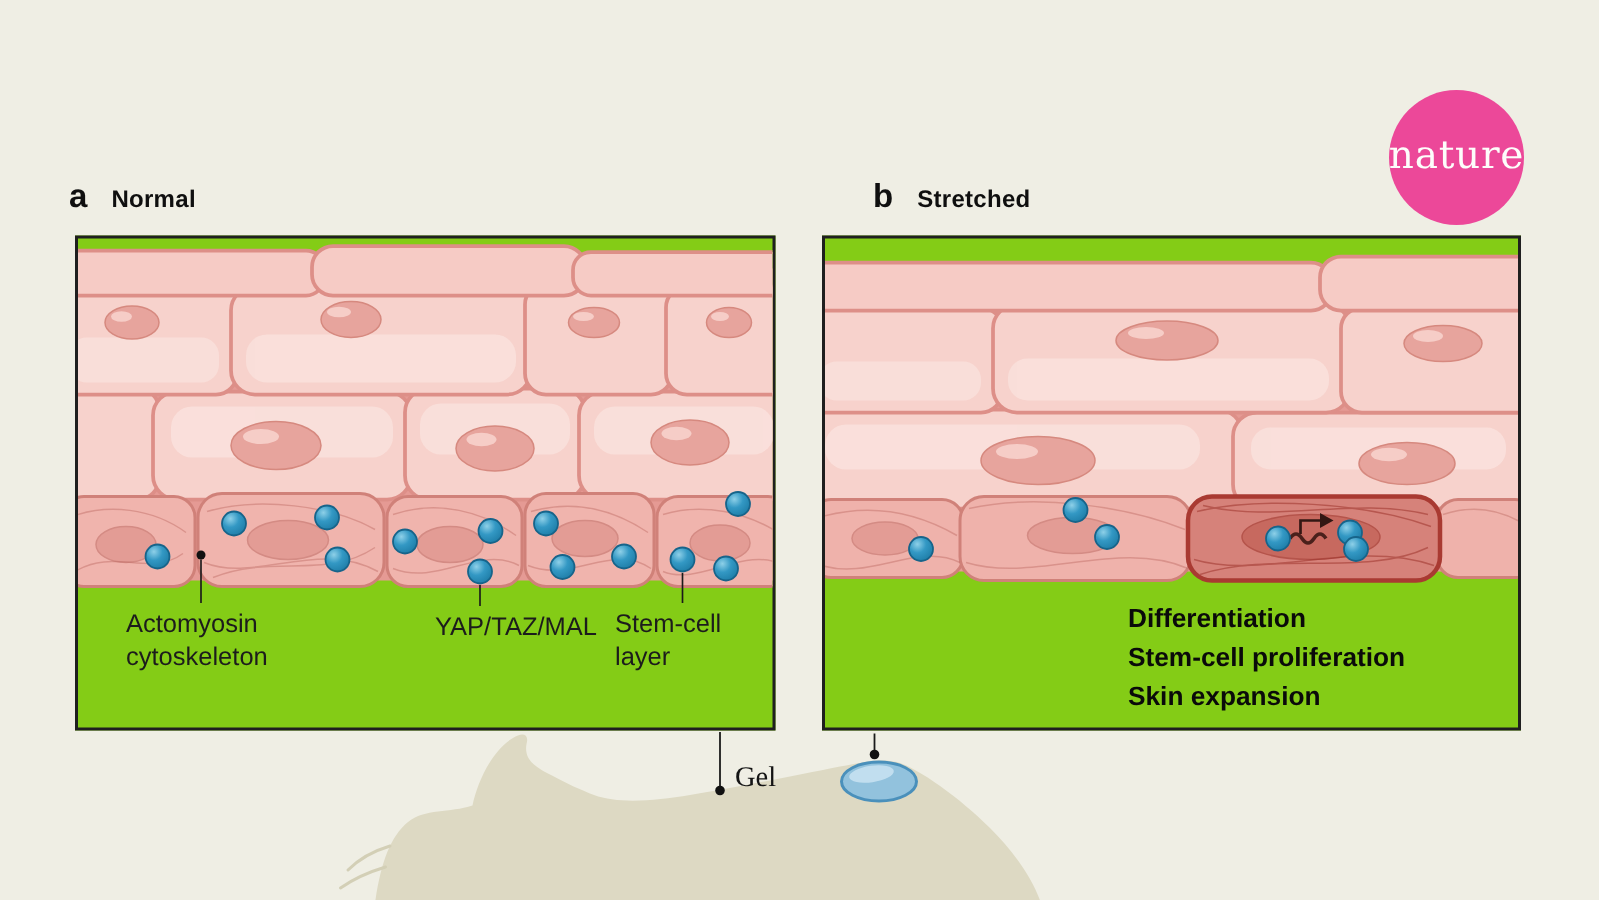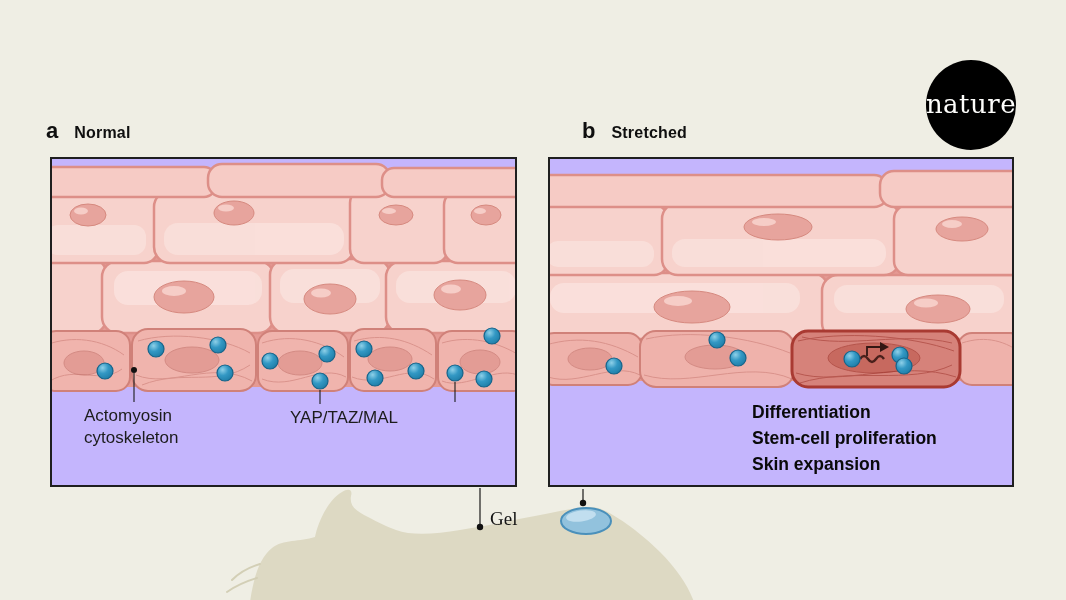--- a/index.html
+++ b/index.html
@@ -1,37 +1,37 @@
 <!DOCTYPE html>
 <html><head>
 <meta charset="utf-8">
 <style>
   html,body{margin:0;padding:0;background:#efeee4;}
   .canvas{position:relative;width:1066px;height:600px;background:#efeee4;
           font-family:"Liberation Sans",sans-serif;overflow:hidden;}
   .layer{position:absolute;left:0;top:0;}
-  .panel{position:absolute;width:467px;height:330px;background:#c4b5fd;
+  .panel{position:absolute;width:467px;height:330px;background:#84cc16;
          border:2px solid #1f1f1f;box-sizing:border-box;}
   #panelA{left:50px;top:157px;}
   #panelB{left:548px;top:157px;width:466px;}
   .panel svg{position:absolute;left:0;top:0;}
   .hdr{position:absolute;font-weight:bold;color:#0f0f0f;white-space:nowrap;}
   .hdr .tag{font-size:22px;}
   .hdr .ttl{font-size:16px;margin-left:16px;letter-spacing:.2px;}
   #hdrA{left:46px;top:118px;}
   #hdrB{left:546px;top:118px;margin-left:36px;}
   .lbl{position:absolute;font-size:17px;line-height:1.32;color:#1c1c1c;}
   #lblActo{left:32px;top:246px;}
   #lblYap{left:176px;top:248px;width:170px;text-align:right;}
   #lblStem{left:358px;top:246px;}
   .outcomes{position:absolute;left:202px;top:240px;font-weight:bold;
             font-size:17.5px;line-height:26px;color:#0a0a0a;white-space:nowrap;}
   #gelLbl{position:absolute;left:490px;top:508px;font-size:19px;color:#141414;font-family:Liberation Serif, serif;}
   .logo{position:absolute;left:926px;top:60px;width:90px;height:90px;
-        border-radius:50%;background:#000000;display:flex;align-items:center;
+        border-radius:50%;background:#ec4899;display:flex;align-items:center;
         justify-content:center;color:#fdfdfb;font-family:"DejaVu Serif",serif;
         font-size:26px;letter-spacing:.5px;padding-bottom:2px;box-sizing:border-box;}
 </style>
 </head>
 <body>
 
 <div class="canvas">
 
   <svg class="layer" width="1066" height="600">
     <path d="M250,602 C254,575 260,558 272,548 C283,539 300,542 315,537
@@ -178,20 +178,24 @@
           <path d="M403,223 V243"></path>
       </g>
     </svg>
     <div class="lbl" id="lblActo">
       <div>Actomyosin</div>
       <div>cytoskeleton</div>
     </div>
     <div class="lbl" id="lblYap">
       <div>YAP/TAZ/MAL</div>
     </div>
+    <div class="lbl" id="lblStem">
+      <div>Stem-cell</div>
+      <div>layer</div>
+    </div>
   </div>
 
   <div class="panel" id="panelB">
     <svg width="462" height="326" viewBox="0 0 462 326">
       <defs>
         <radialGradient id="dgB" cx="35%" cy="30%" r="80%">
           <stop offset="0%" stop-color="#8ed0e8"></stop>
           <stop offset="45%" stop-color="#3398c4"></stop>
           <stop offset="100%" stop-color="#1c7aa4"></stop>
         </radialGradient>

